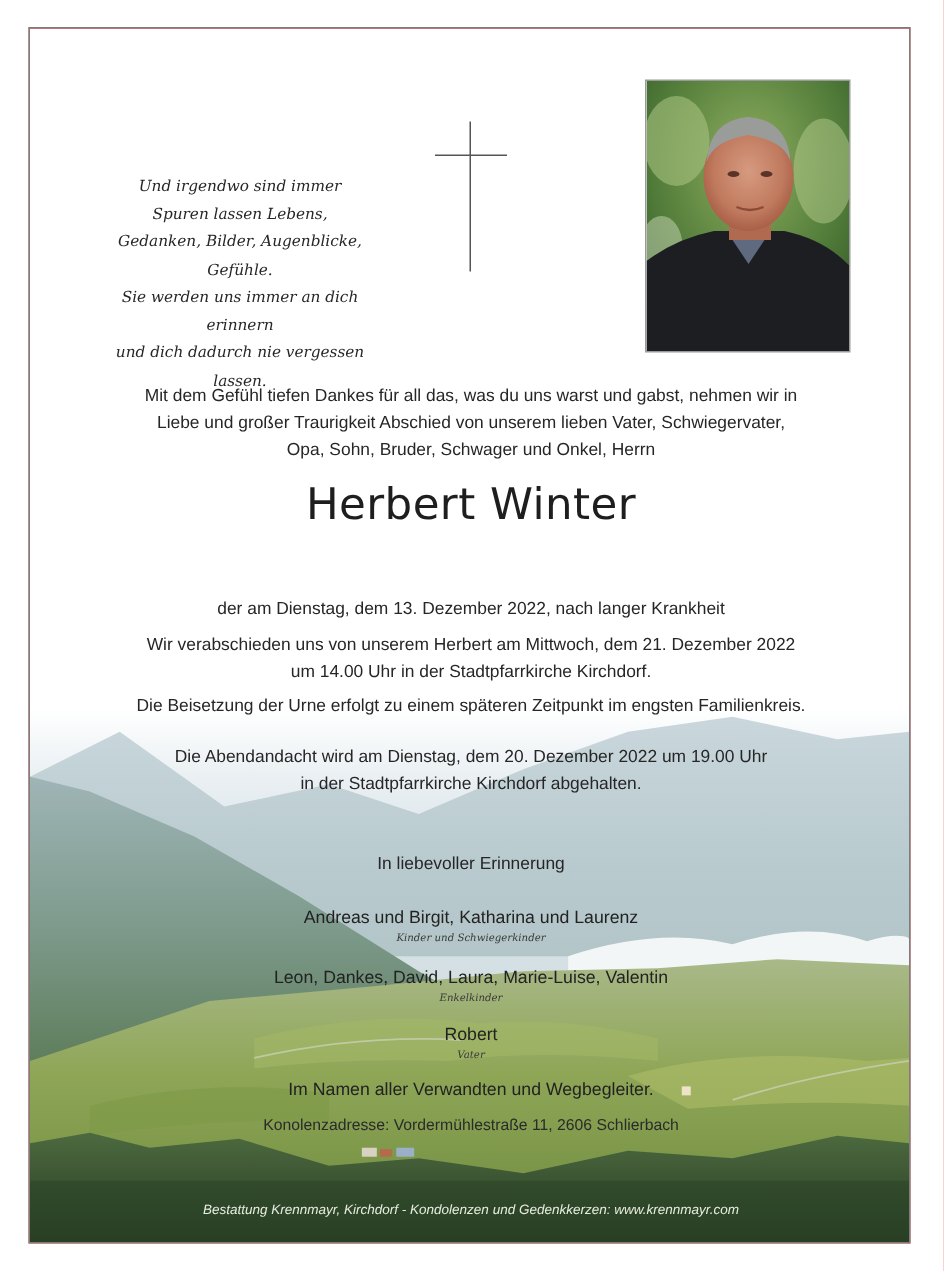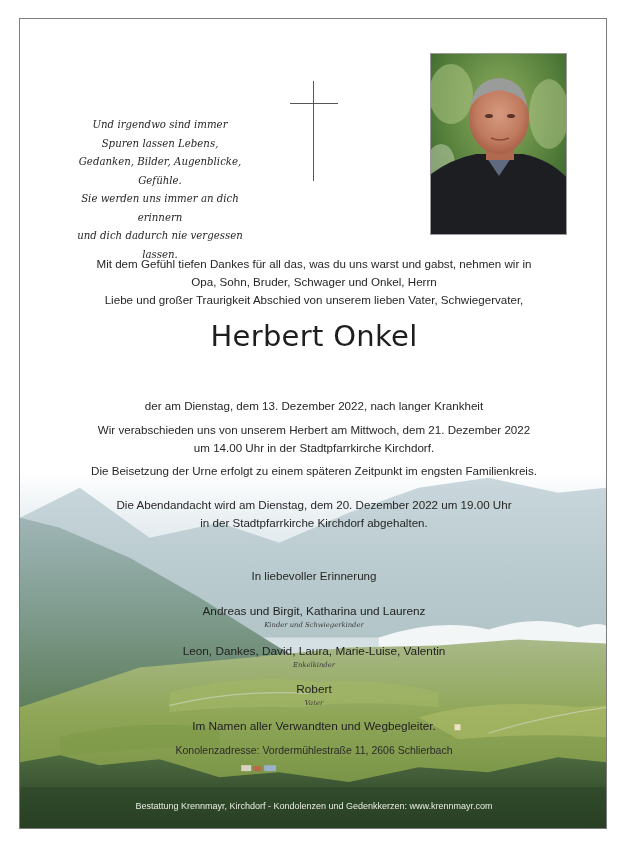--- a/index.html
+++ b/index.html
@@ -18,21 +18,21 @@
   .cross .h { position:absolute; left:0; top:22px; width:48px; height:1.3px; background:#555; }
   .photo { left:410px; top:34px; width:137px; height:182px; border:1px solid #9a9a9a; box-sizing:border-box; overflow:hidden; }
   .intro { left:30px; top:236px; width:528px; font-size:11.6px; line-height:17.8px; color:#262626; }
   .name { left:0; top:300px; width:588px; font-family:"DejaVu Sans", sans-serif; font-size:29px;
           letter-spacing:0.3px; color:#1e1e1e; }
   .p { left:20px; width:548px; font-size:11.6px; line-height:17.6px; color:#262626; }
   .remember { top:548px; font-size:11.6px; }
   .fam { font-size:11.8px; color:#222; }
   .role { font-family:"DejaVu Serif", serif; font-style:italic; font-size:6.8px; color:#3a3a3a; }
   .small { font-size:10.5px; color:#2b2b2b; }
-  .footer { left:0; top:782px; width:588px; font-size:9px; color:#e8ede0; }
+  .footer { left:0; top:782px; width:588px; font-size:9px; color:#e8ede0;font-style:italic; }
 </style>
 </head>
 <body>
 
 <div class="card">
 
   <svg class="landscape" viewBox="0 0 588 811" preserveAspectRatio="none">
     <defs>
       <linearGradient id="skyfade" x1="0" y1="0" x2="0" y2="1">
         <stop offset="0" stop-color="#ffffff"></stop>
@@ -128,25 +128,25 @@
         <ellipse cx="68" cy="64" rx="30" ry="36" fill="url(#face)"></ellipse>
         <path d="M40 54 Q42 26 68 24 Q94 26 96 54 Q92 40 68 36 Q44 40 40 54 Z" fill="#9a9c9a"></path>
         <ellipse cx="58" cy="62" rx="4" ry="2" fill="#5a3428"></ellipse>
         <ellipse cx="80" cy="62" rx="4" ry="2" fill="#5a3428"></ellipse>
         <path d="M60 84 Q69 88 78 84" stroke="#8a4a38" stroke-width="1.5" fill="none"></path>
       </svg>
     </div>
 
     <div class="abs intro center">
       <div>Mit dem Gefühl tiefen Dankes für all das, was du uns warst und gabst, nehmen wir in</div>
+      <div>Liebe und großer Traurigkeit Abschied von unserem lieben Vater, Schwiegervater,</div>
       <div>Opa, Sohn, Bruder, Schwager und Onkel, Herrn</div>
-      <div>Liebe und großer Traurigkeit Abschied von unserem lieben Vater, Schwiegervater,</div>
     </div>
 
-    <div class="abs name center">Herbert Onkel</div>
+    <div class="abs name center">Herbert Winter</div>
 
     <div class="abs p center" style="top:352px;margin-top:26px;">
       <div>der am Dienstag, dem 13. Dezember 2022, nach langer Krankheit</div>
     </div>
 
     <div class="abs p center" style="top:402px;">
       <div>Wir verabschieden uns von unserem Herbert am Mittwoch, dem 21. Dezember 2022</div>
       <div>um 14.00 Uhr in der Stadtpfarrkirche Kirchdorf.</div>
     </div>
 

